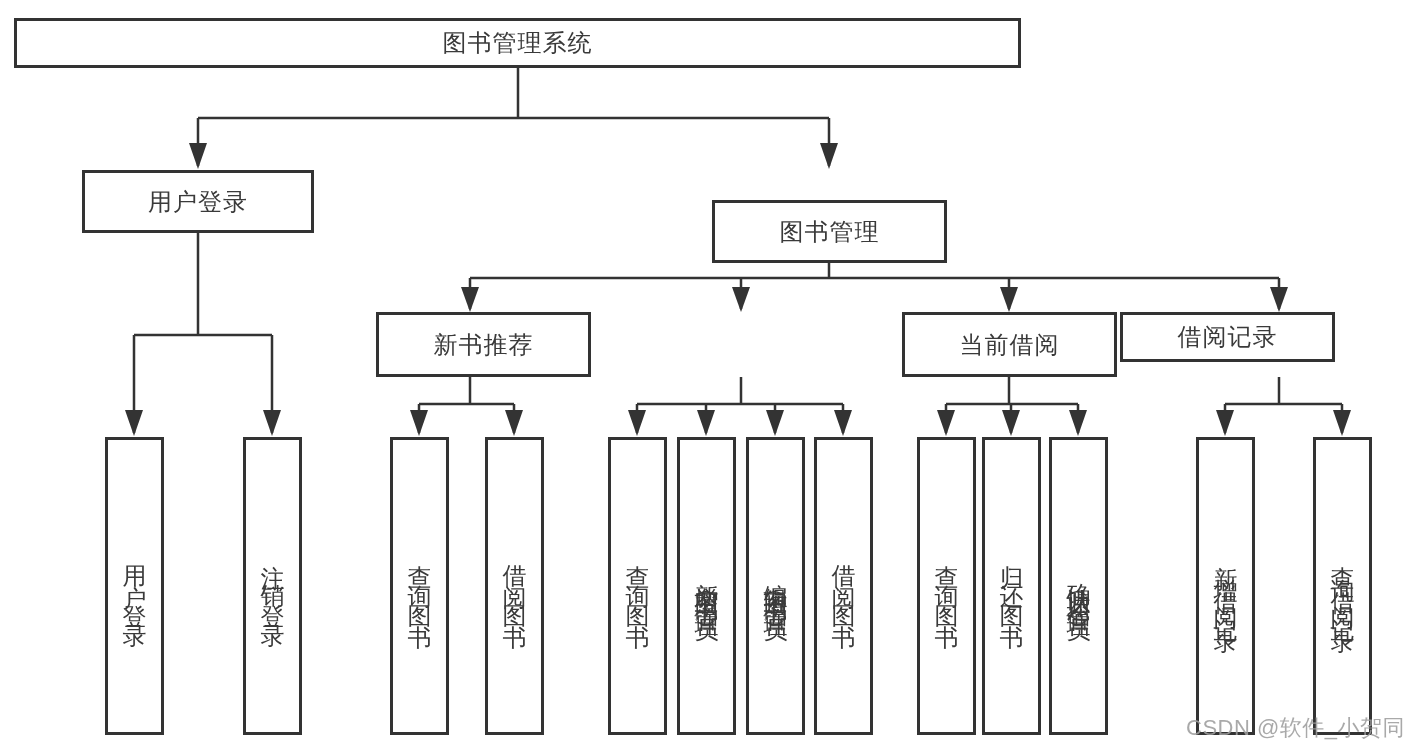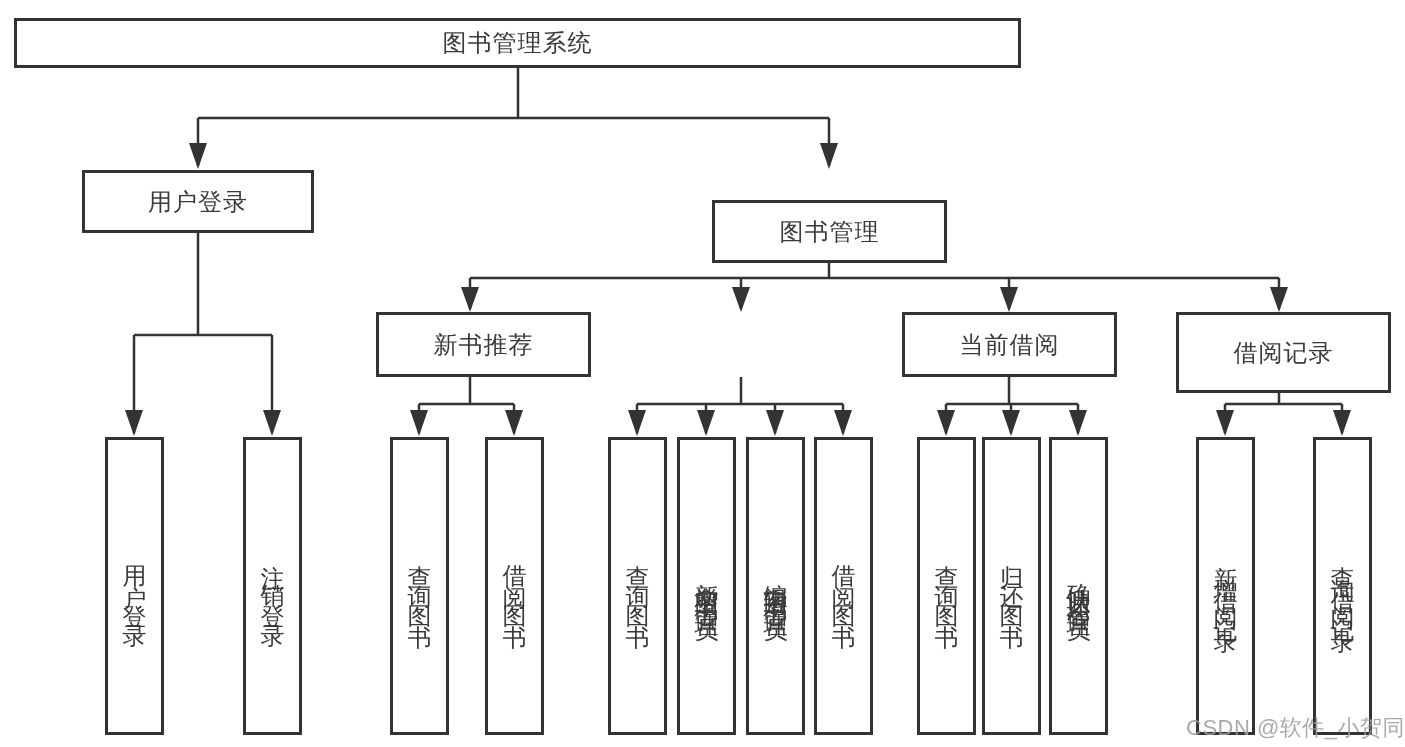--- a/index.html
+++ b/index.html
@@ -121,21 +121,21 @@
   <div class="node hbox" style="left:712px; top:170px; width:235px; height:63px;margin-top:30px;">
     <span>图书管理</span>
   </div>
 
   <div class="node hbox" style="left:376px; top:312px; width:215px; height:65px;">
     <span>新书推荐</span>
   </div>
   <div class="node hbox" style="left:902px; top:312px; width:215px; height:65px;">
     <span>当前借阅</span>
   </div>
-  <div class="node hbox" style="left:1176px; top:312px; width:215px; height:81px;">
+  <div class="node hbox" style="left:1120px; top:312px; width:215px; height:50px;">
     <span>借阅记录</span>
   </div>
 
   <div class="node vbox v4" style="left:105px;">
     <span class="vtext">用户登录</span>
   </div>
   <div class="node vbox v4" style="left:243px;">
     <span class="vtext">注销登录</span>
   </div>
 

